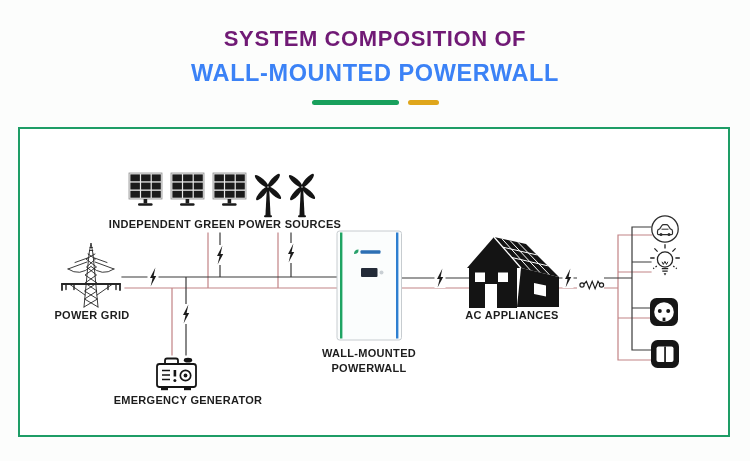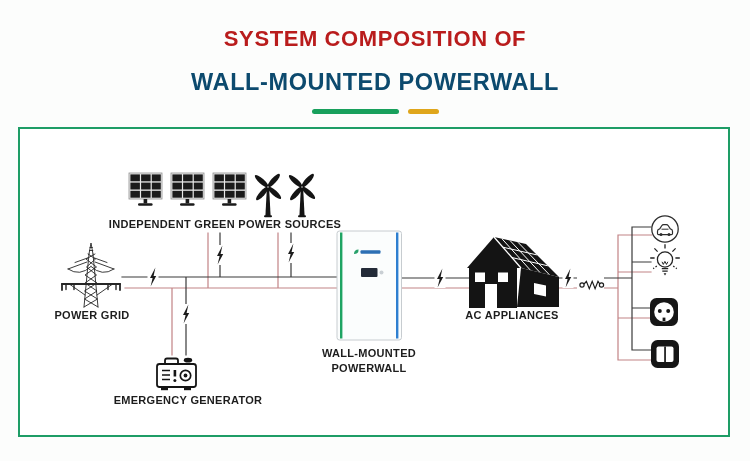--- a/index.html
+++ b/index.html
@@ -1,23 +1,23 @@
 <!DOCTYPE html>
 <html><head>
 <meta charset="utf-8">
 <style>
   html,body{margin:0;padding:0;}
   body{width:750px;height:461px;overflow:hidden;background:#fcfdfc;
        font-family:"Liberation Sans",sans-serif;}
   .page{position:relative;width:750px;height:461px;background:#fcfdfc;}
   header{position:absolute;top:0;left:0;width:750px;text-align:center;}
   .title1{margin:27px 0 0 0;font-size:22px;line-height:23px;font-weight:bold;
-          color:#b91c1c;letter-spacing:.6px;}
-  .title2{margin:20px 0 0 0;font-size:23.5px;line-height:24px;font-weight:bold;
-          color:#0c4a6e;letter-spacing:.6px;}
+          color:#701a75;letter-spacing:.6px;}
+  .title2{margin:11px 0 0 0;font-size:23.5px;line-height:24px;font-weight:bold;
+          color:#3b82f6;letter-spacing:.6px;}
   .bars{margin-top:15px;display:flex;justify-content:center;align-items:center;gap:9px;}
   .bar-green{display:inline-block;width:87px;height:5px;border-radius:2.5px;background:#18a05c;}
   .bar-yellow{display:inline-block;width:31px;height:5px;border-radius:2.5px;background:#dfa61b;}
   .panel{position:absolute;left:18px;top:127px;width:712px;height:310px;
          box-sizing:border-box;border:2px solid #1e9d66;background:#ffffff;}
   svg.diagram{position:absolute;left:0;top:0;width:750px;height:461px;}
   svg text{font-family:"Liberation Sans",sans-serif;font-weight:bold;font-size:11px;
            fill:#1d1d1d;text-anchor:middle;letter-spacing:.3px;}
 </style>
 </head>

